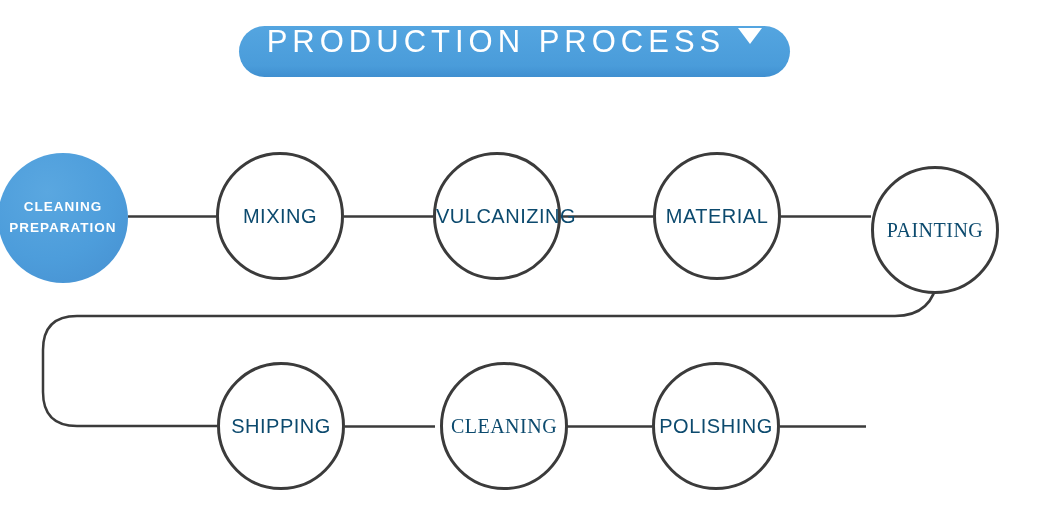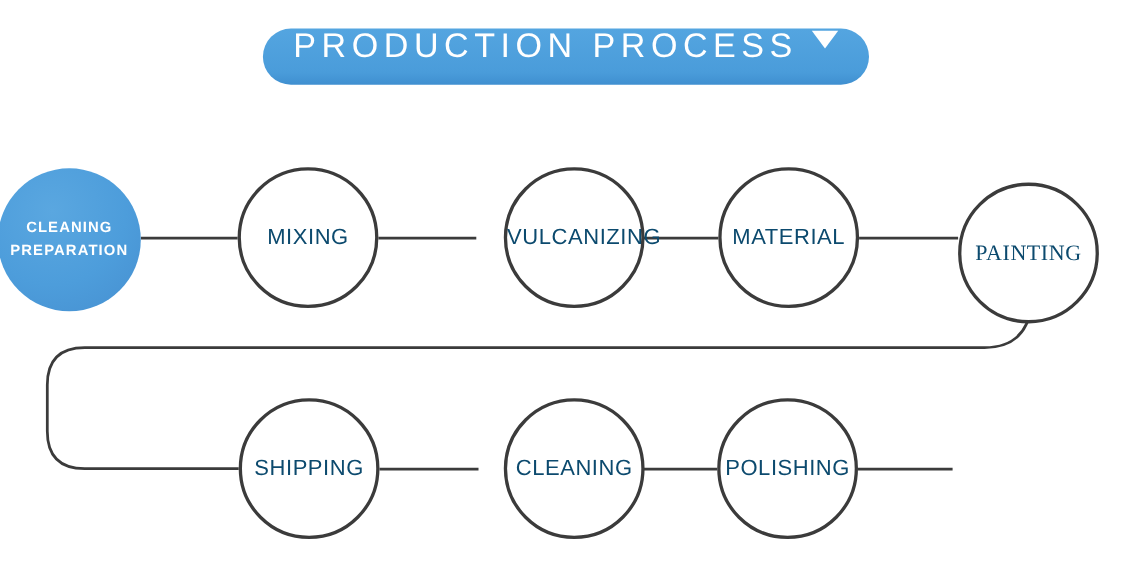--- a/index.html
+++ b/index.html
@@ -80,25 +80,25 @@
   .circle.blue {
     background: radial-gradient(circle at 38% 30%, #5aa7e0 0%, #4d9ddb 55%, #468fd0 100%);
     color: #ffffff;
     font-weight: bold;
     border: none;
   }
   .circle .lbl { display: block; width: 100%; }
 
   .step-mp        { left: -2px;  top: 153px; width: 130px; height: 130px; font-size: 13.5px; letter-spacing: 1px; line-height: 1.55; padding: 0 6px; }
   .step-mixing    { left: 216px; top: 152px; }
-  .step-vulc      { left: 458px; top: 152px; letter-spacing: 0.2px; justify-content: flex-end; }
+  .step-vulc      { left: 433px; top: 152px; letter-spacing: 0.2px; justify-content: flex-end; }
   .step-cutting   { left: 653px; top: 152px; }
   .step-painting  { left: 871px; top: 166px; font-family: Liberation Serif, serif; }
   .step-polishing { left: 217px; top: 362px; }
-  .step-cleaning  { left: 458px; top: 362px; }
+  .step-cleaning  { left: 440px; top: 362px; font-family: Liberation Serif, serif; }
   .step-inspect   { left: 652px; top: 362px; letter-spacing: 0.2px; }
   .step-shipping  { left: 866px; top: 360px; width: 134px; height: 134px; font-size: 14.5px; letter-spacing: 1px; }
 </style>
 </head>
 <body>
 
 <div class="stage">
 
   <svg class="connectors" viewBox="0 0 1044 528">
     <path d="M128,216.5 L216,216.5"></path>

